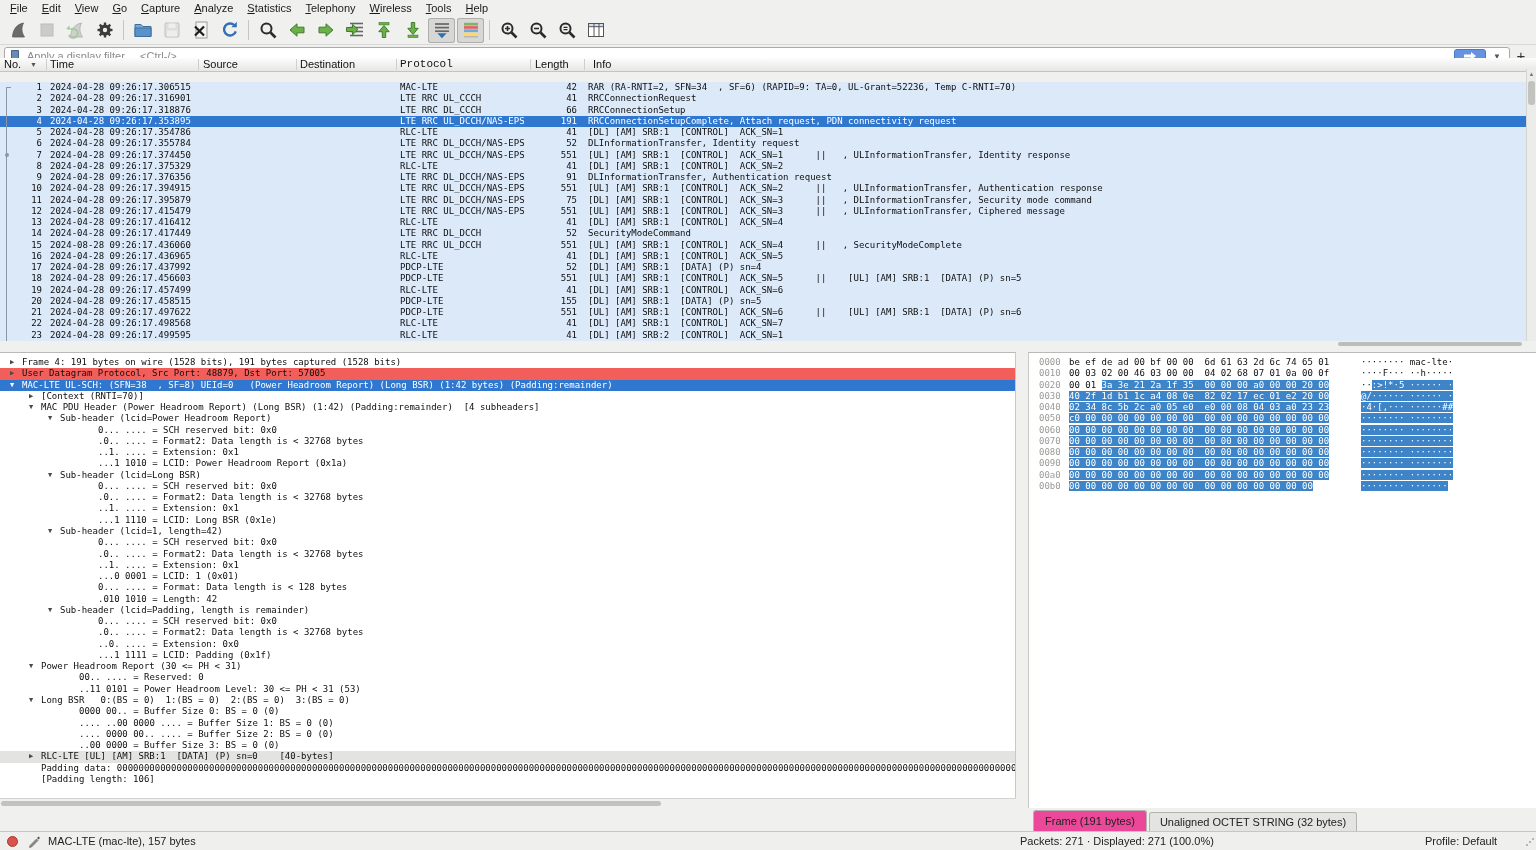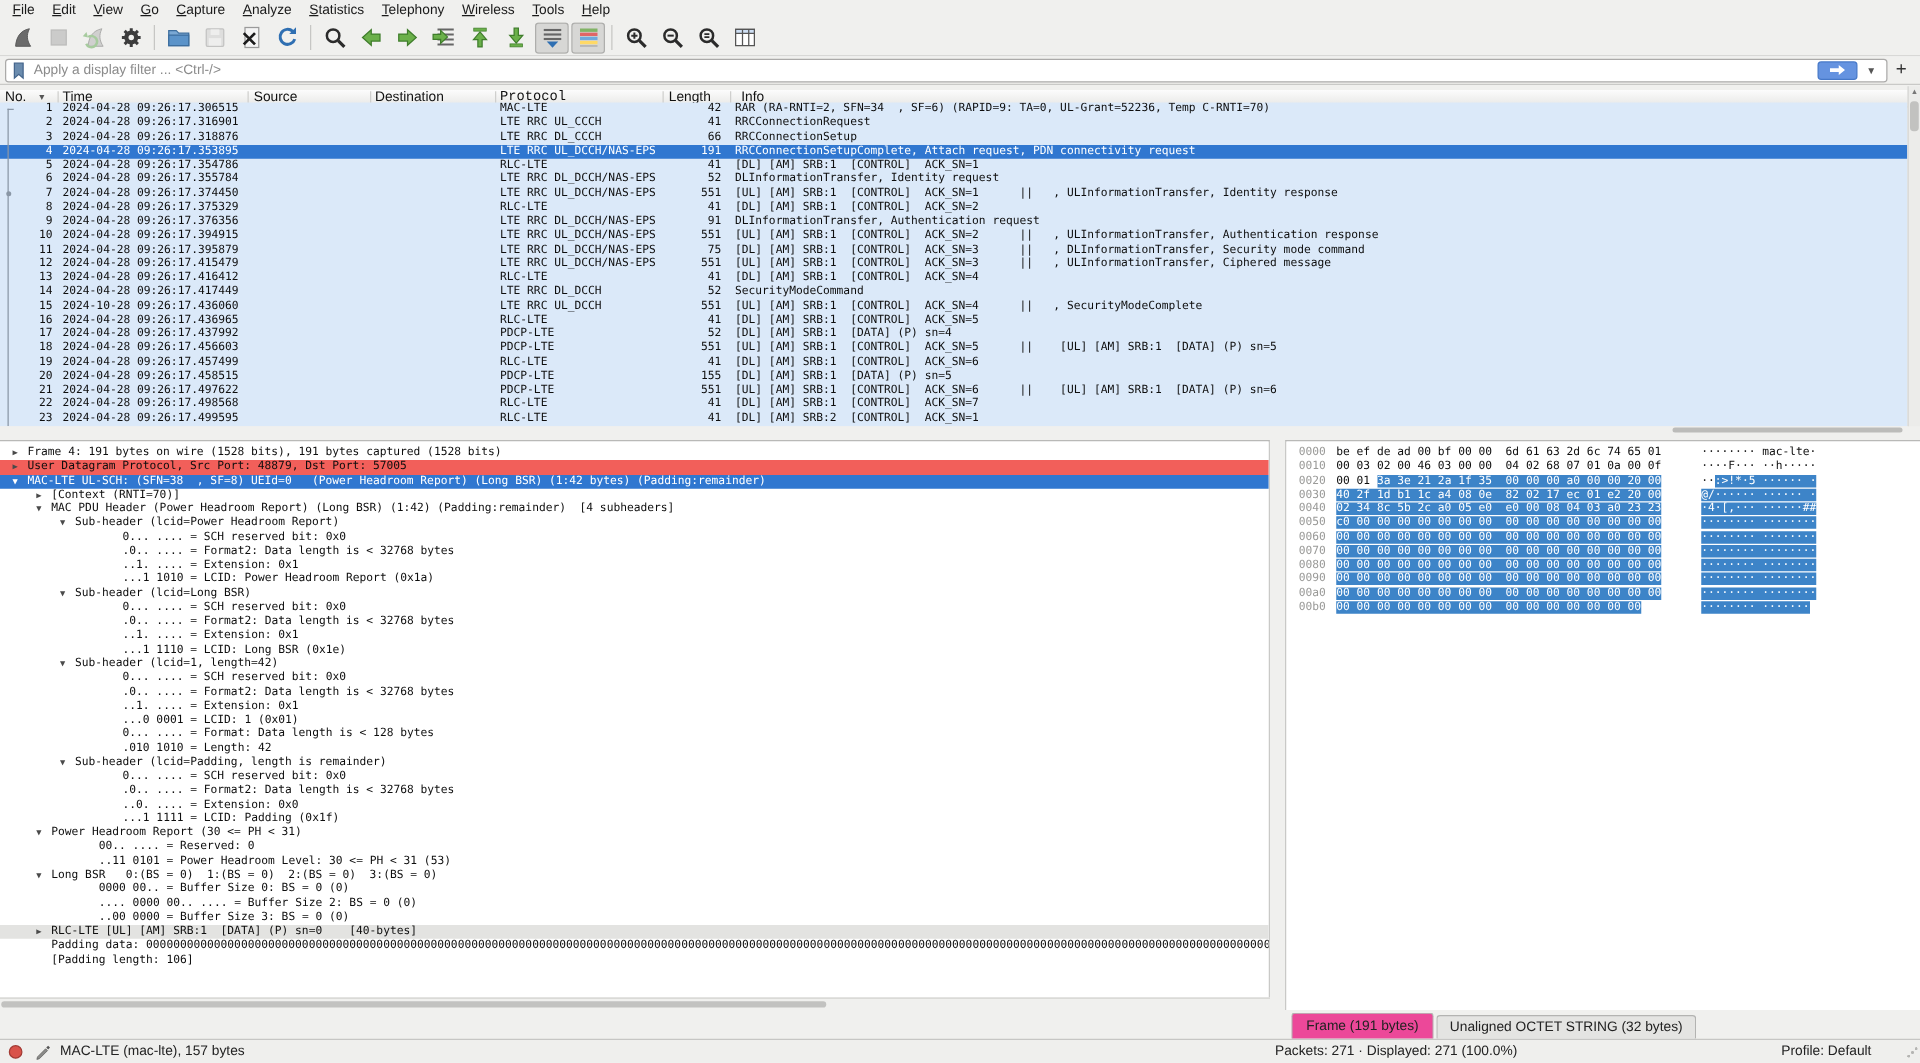--- a/index.html
+++ b/index.html
@@ -20,21 +20,21 @@
 
   
   .filterbar{position:absolute;top:45px;left:0;right:0;height:23px;background:#f0f0ee;display:flex;align-items:center;padding:0 4px;border-bottom:1px solid #c9c9c7;}
   .filter-input{flex:1;height:19px;background:#fff;border:1px solid #abaaa9;border-radius:3px;display:flex;align-items:center;padding:0 3px;}
   .filter-placeholder{flex:1;font-size:11px;color:#8b8b8b;padding-left:5px;white-space:pre;}
   .apply-btn{width:32px;height:15px;background:#6593e0;border:1px solid #4678c8;border-radius:3px;display:flex;align-items:center;justify-content:center;margin-right:2px;}
   .caret{font-size:8px;color:#555;padding:0 5px;}
   .plus-btn{width:22px;text-align:center;font-size:15px;color:#333;line-height:20px;}
 
   
-  .pkt-header{position:absolute;top:72px;left:0;right:0;height:14px;background:linear-gradient(#fcfcfc,#e7e7e5);border-bottom:1px solid #c4c4c2;font-size:11px;color:#111;}
+  .pkt-header{position:absolute;top:58px;left:0;right:0;height:14px;background:linear-gradient(#fcfcfc,#e7e7e5);border-bottom:1px solid #c4c4c2;font-size:11px;color:#111;}
   .pkt-header .col{position:absolute;top:0;line-height:13px;white-space:pre;}
   .col-sep{position:absolute;top:1px;width:1px;height:11px;background:#cfcfcd;}
   .sort-ind{position:absolute;left:30px;top:0;font-size:7px;color:#555;line-height:13px;}
 
   
   .pkt-list{position:absolute;top:82px;left:0;width:1526px;height:259px;background:#dbe9f9;overflow:hidden;
             font-family:"DejaVu Sans Mono","Liberation Mono",monospace;font-size:9px;color:#0e0e0e;}
   .prow{position:relative;height:11.26px;line-height:11.26px;white-space:pre;}
   .prow.sel{background:#3077d0;color:#fff;}
   .pcell{position:absolute;top:0;}
@@ -296,21 +296,21 @@
     <div class="prow"><span class="pcell pc-no">5</span><span class="pcell pc-time">2024-04-28 09:26:17.354786</span><span class="pcell pc-src"></span><span class="pcell pc-dst"></span><span class="pcell pc-proto">RLC-LTE</span><span class="pcell pc-len">41</span><span class="pcell pc-info">[DL] [AM] SRB:1  [CONTROL]  ACK_SN=1</span></div>
     <div class="prow"><span class="pcell pc-no">6</span><span class="pcell pc-time">2024-04-28 09:26:17.355784</span><span class="pcell pc-src"></span><span class="pcell pc-dst"></span><span class="pcell pc-proto">LTE RRC DL_DCCH/NAS-EPS</span><span class="pcell pc-len">52</span><span class="pcell pc-info">DLInformationTransfer, Identity request</span></div>
     <div class="prow"><span class="pcell pc-no">7</span><span class="pcell pc-time">2024-04-28 09:26:17.374450</span><span class="pcell pc-src"></span><span class="pcell pc-dst"></span><span class="pcell pc-proto">LTE RRC UL_DCCH/NAS-EPS</span><span class="pcell pc-len">551</span><span class="pcell pc-info">[UL] [AM] SRB:1  [CONTROL]  ACK_SN=1      ||   , ULInformationTransfer, Identity response</span></div>
     <div class="prow"><span class="pcell pc-no">8</span><span class="pcell pc-time">2024-04-28 09:26:17.375329</span><span class="pcell pc-src"></span><span class="pcell pc-dst"></span><span class="pcell pc-proto">RLC-LTE</span><span class="pcell pc-len">41</span><span class="pcell pc-info">[DL] [AM] SRB:1  [CONTROL]  ACK_SN=2</span></div>
     <div class="prow"><span class="pcell pc-no">9</span><span class="pcell pc-time">2024-04-28 09:26:17.376356</span><span class="pcell pc-src"></span><span class="pcell pc-dst"></span><span class="pcell pc-proto">LTE RRC DL_DCCH/NAS-EPS</span><span class="pcell pc-len">91</span><span class="pcell pc-info">DLInformationTransfer, Authentication request</span></div>
     <div class="prow"><span class="pcell pc-no">10</span><span class="pcell pc-time">2024-04-28 09:26:17.394915</span><span class="pcell pc-src"></span><span class="pcell pc-dst"></span><span class="pcell pc-proto">LTE RRC UL_DCCH/NAS-EPS</span><span class="pcell pc-len">551</span><span class="pcell pc-info">[UL] [AM] SRB:1  [CONTROL]  ACK_SN=2      ||   , ULInformationTransfer, Authentication response</span></div>
     <div class="prow"><span class="pcell pc-no">11</span><span class="pcell pc-time">2024-04-28 09:26:17.395879</span><span class="pcell pc-src"></span><span class="pcell pc-dst"></span><span class="pcell pc-proto">LTE RRC DL_DCCH/NAS-EPS</span><span class="pcell pc-len">75</span><span class="pcell pc-info">[DL] [AM] SRB:1  [CONTROL]  ACK_SN=3      ||   , DLInformationTransfer, Security mode command</span></div>
     <div class="prow"><span class="pcell pc-no">12</span><span class="pcell pc-time">2024-04-28 09:26:17.415479</span><span class="pcell pc-src"></span><span class="pcell pc-dst"></span><span class="pcell pc-proto">LTE RRC UL_DCCH/NAS-EPS</span><span class="pcell pc-len">551</span><span class="pcell pc-info">[UL] [AM] SRB:1  [CONTROL]  ACK_SN=3      ||   , ULInformationTransfer, Ciphered message</span></div>
     <div class="prow"><span class="pcell pc-no">13</span><span class="pcell pc-time">2024-04-28 09:26:17.416412</span><span class="pcell pc-src"></span><span class="pcell pc-dst"></span><span class="pcell pc-proto">RLC-LTE</span><span class="pcell pc-len">41</span><span class="pcell pc-info">[DL] [AM] SRB:1  [CONTROL]  ACK_SN=4</span></div>
     <div class="prow"><span class="pcell pc-no">14</span><span class="pcell pc-time">2024-04-28 09:26:17.417449</span><span class="pcell pc-src"></span><span class="pcell pc-dst"></span><span class="pcell pc-proto">LTE RRC DL_DCCH</span><span class="pcell pc-len">52</span><span class="pcell pc-info">SecurityModeCommand</span></div>
-    <div class="prow"><span class="pcell pc-no">15</span><span class="pcell pc-time">2024-10-28 09:26:17.436060</span><span class="pcell pc-src"></span><span class="pcell pc-dst"></span><span class="pcell pc-proto">LTE RRC UL_DCCH</span><span class="pcell pc-len">551</span><span class="pcell pc-info">[UL] [AM] SRB:1  [CONTROL]  ACK_SN=4      ||   , SecurityModeComplete</span></div>
+    <div class="prow"><span class="pcell pc-no">15</span><span class="pcell pc-time">2024-08-28 09:26:17.436060</span><span class="pcell pc-src"></span><span class="pcell pc-dst"></span><span class="pcell pc-proto">LTE RRC UL_DCCH</span><span class="pcell pc-len">551</span><span class="pcell pc-info">[UL] [AM] SRB:1  [CONTROL]  ACK_SN=4      ||   , SecurityModeComplete</span></div>
     <div class="prow"><span class="pcell pc-no">16</span><span class="pcell pc-time">2024-04-28 09:26:17.436965</span><span class="pcell pc-src"></span><span class="pcell pc-dst"></span><span class="pcell pc-proto">RLC-LTE</span><span class="pcell pc-len">41</span><span class="pcell pc-info">[DL] [AM] SRB:1  [CONTROL]  ACK_SN=5</span></div>
     <div class="prow"><span class="pcell pc-no">17</span><span class="pcell pc-time">2024-04-28 09:26:17.437992</span><span class="pcell pc-src"></span><span class="pcell pc-dst"></span><span class="pcell pc-proto">PDCP-LTE</span><span class="pcell pc-len">52</span><span class="pcell pc-info">[DL] [AM] SRB:1  [DATA] (P) sn=4</span></div>
     <div class="prow"><span class="pcell pc-no">18</span><span class="pcell pc-time">2024-04-28 09:26:17.456603</span><span class="pcell pc-src"></span><span class="pcell pc-dst"></span><span class="pcell pc-proto">PDCP-LTE</span><span class="pcell pc-len">551</span><span class="pcell pc-info">[UL] [AM] SRB:1  [CONTROL]  ACK_SN=5      ||    [UL] [AM] SRB:1  [DATA] (P) sn=5</span></div>
     <div class="prow"><span class="pcell pc-no">19</span><span class="pcell pc-time">2024-04-28 09:26:17.457499</span><span class="pcell pc-src"></span><span class="pcell pc-dst"></span><span class="pcell pc-proto">RLC-LTE</span><span class="pcell pc-len">41</span><span class="pcell pc-info">[DL] [AM] SRB:1  [CONTROL]  ACK_SN=6</span></div>
     <div class="prow"><span class="pcell pc-no">20</span><span class="pcell pc-time">2024-04-28 09:26:17.458515</span><span class="pcell pc-src"></span><span class="pcell pc-dst"></span><span class="pcell pc-proto">PDCP-LTE</span><span class="pcell pc-len">155</span><span class="pcell pc-info">[DL] [AM] SRB:1  [DATA] (P) sn=5</span></div>
     <div class="prow"><span class="pcell pc-no">21</span><span class="pcell pc-time">2024-04-28 09:26:17.497622</span><span class="pcell pc-src"></span><span class="pcell pc-dst"></span><span class="pcell pc-proto">PDCP-LTE</span><span class="pcell pc-len">551</span><span class="pcell pc-info">[UL] [AM] SRB:1  [CONTROL]  ACK_SN=6      ||    [UL] [AM] SRB:1  [DATA] (P) sn=6</span></div>
     <div class="prow"><span class="pcell pc-no">22</span><span class="pcell pc-time">2024-04-28 09:26:17.498568</span><span class="pcell pc-src"></span><span class="pcell pc-dst"></span><span class="pcell pc-proto">RLC-LTE</span><span class="pcell pc-len">41</span><span class="pcell pc-info">[DL] [AM] SRB:1  [CONTROL]  ACK_SN=7</span></div>
     <div class="prow"><span class="pcell pc-no">23</span><span class="pcell pc-time">2024-04-28 09:26:17.499595</span><span class="pcell pc-src"></span><span class="pcell pc-dst"></span><span class="pcell pc-proto">RLC-LTE</span><span class="pcell pc-len">41</span><span class="pcell pc-info">[DL] [AM] SRB:2  [CONTROL]  ACK_SN=1</span></div>
     <div class="bracket"></div>
     <div class="bracket-dot"></div>
@@ -349,20 +349,21 @@
     <div class="drow"><span class="arrow" style="left: 48px;">▼</span><span class="dtext" style="left: 60px;">Sub-header (lcid=Padding, length is remainder)</span></div>
     <div class="drow"><span class="dtext" style="left: 98px;">0... .... = SCH reserved bit: 0x0</span></div>
     <div class="drow"><span class="dtext" style="left: 98px;">.0.. .... = Format2: Data length is &lt; 32768 bytes</span></div>
     <div class="drow"><span class="dtext" style="left: 98px;">..0. .... = Extension: 0x0</span></div>
     <div class="drow"><span class="dtext" style="left: 98px;">...1 1111 = LCID: Padding (0x1f)</span></div>
     <div class="drow"><span class="arrow" style="left: 29px;">▼</span><span class="dtext" style="left: 41px;">Power Headroom Report (30 &lt;= PH &lt; 31)</span></div>
     <div class="drow"><span class="dtext" style="left: 79px;">00.. .... = Reserved: 0</span></div>
     <div class="drow"><span class="dtext" style="left: 79px;">..11 0101 = Power Headroom Level: 30 &lt;= PH &lt; 31 (53)</span></div>
     <div class="drow"><span class="arrow" style="left: 29px;">▼</span><span class="dtext" style="left: 41px;">Long BSR   0:(BS = 0)  1:(BS = 0)  2:(BS = 0)  3:(BS = 0)</span></div>
     <div class="drow"><span class="dtext" style="left: 79px;">0000 00.. = Buffer Size 0: BS = 0 (0)</span></div>
+    <div class="drow"><span class="dtext" style="left: 79px;">.... ..00 0000 .... = Buffer Size 1: BS = 0 (0)</span></div>
     <div class="drow"><span class="dtext" style="left: 79px;">.... 0000 00.. .... = Buffer Size 2: BS = 0 (0)</span></div>
     <div class="drow"><span class="dtext" style="left: 79px;">..00 0000 = Buffer Size 3: BS = 0 (0)</span></div>
     <div class="drow gray"><span class="arrow" style="left: 29px;">▶</span><span class="dtext" style="left: 41px;">RLC-LTE [UL] [AM] SRB:1  [DATA] (P) sn=0    [40-bytes]</span></div>
     <div class="drow"><span class="dtext" style="left: 41px;">Padding data: 00000000000000000000000000000000000000000000000000000000000000000000000000000000000000000000000000000000000000000000000000000000000000000000000000000000000000000000000000000000000000000000000000000000000000000000</span></div>
     <div class="drow"><span class="dtext" style="left: 41px;">[Padding length: 106]</span></div>
   </div>
 <div class="detail-hscroll">
     <div class="thumb"></div>
   </div>
 

